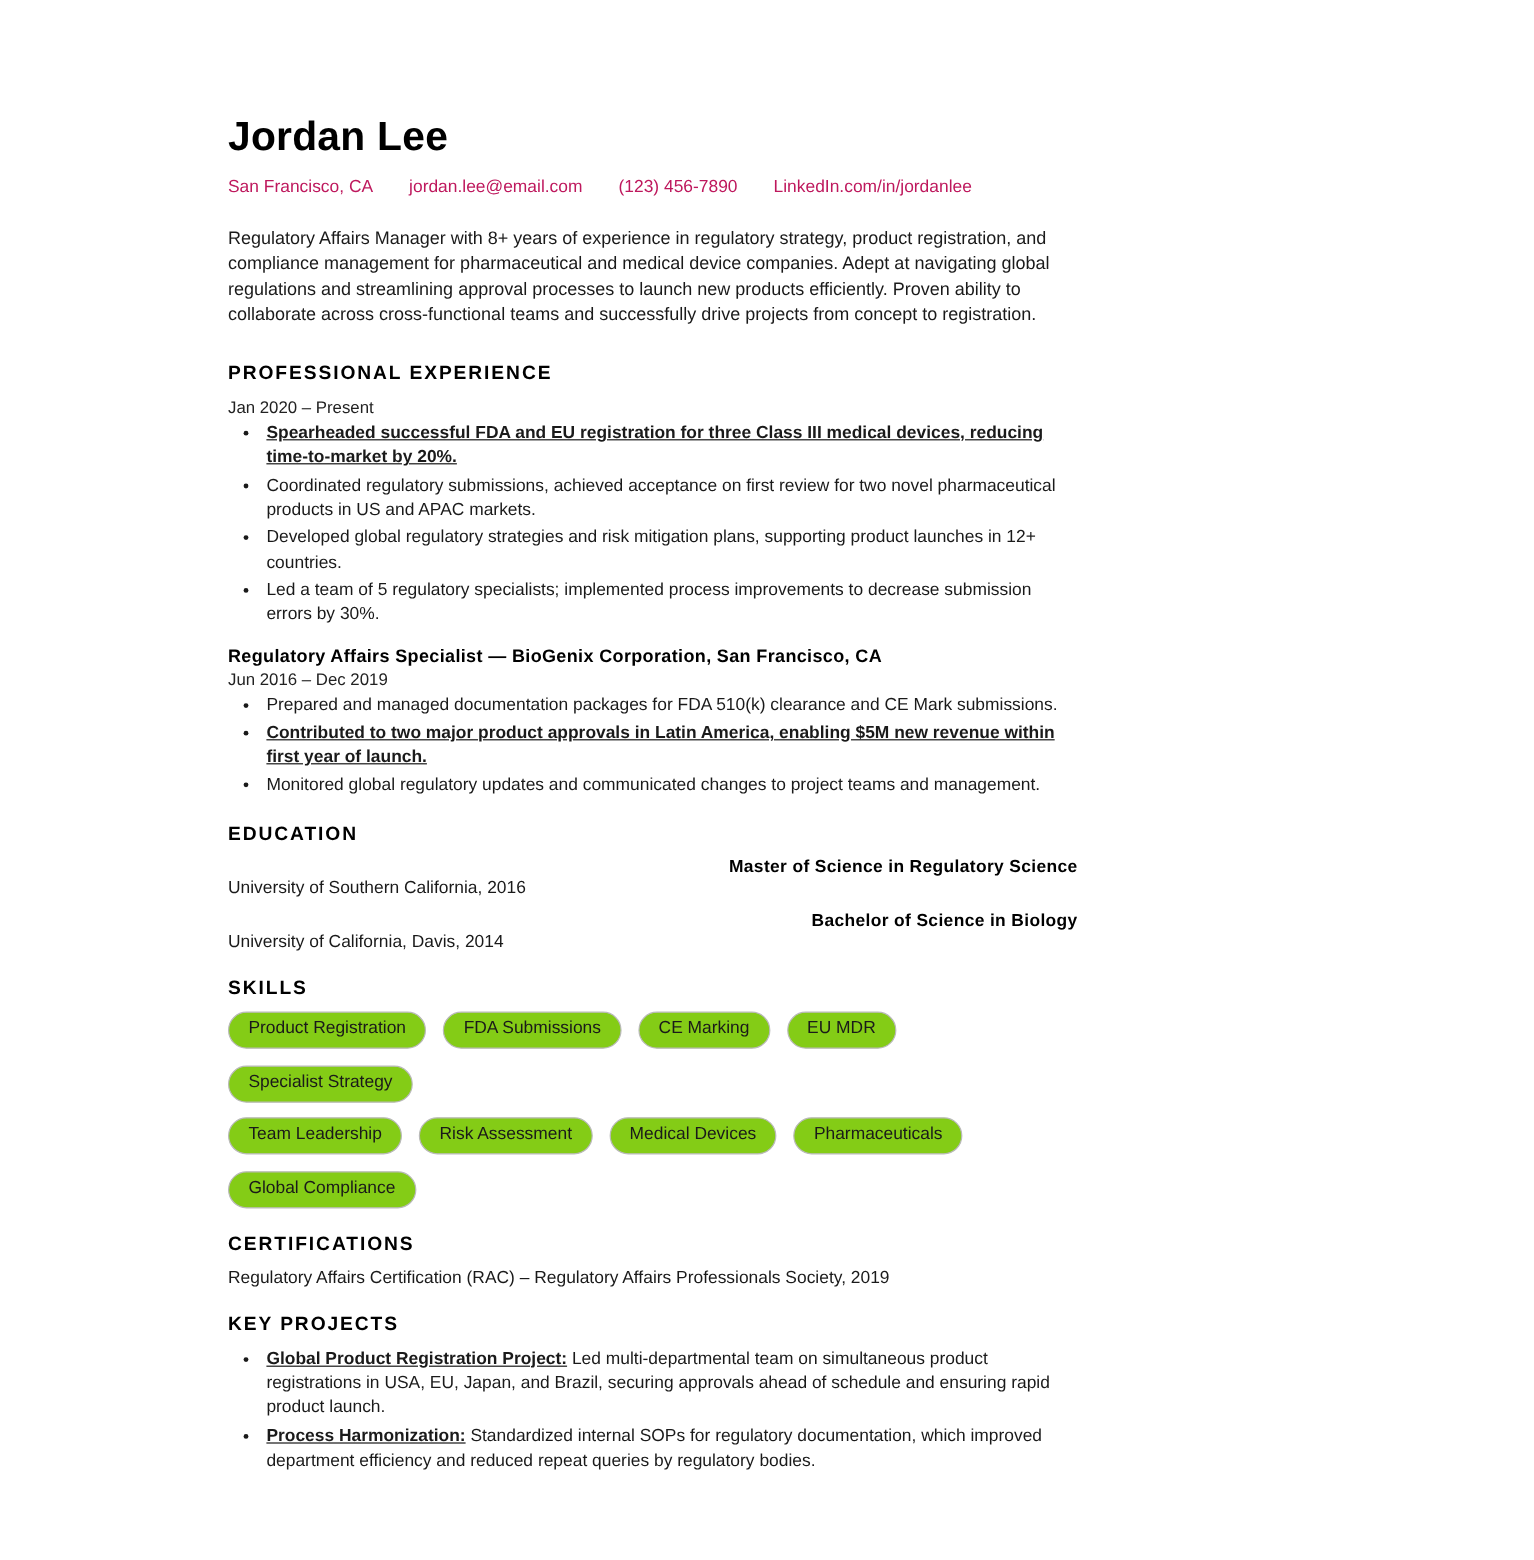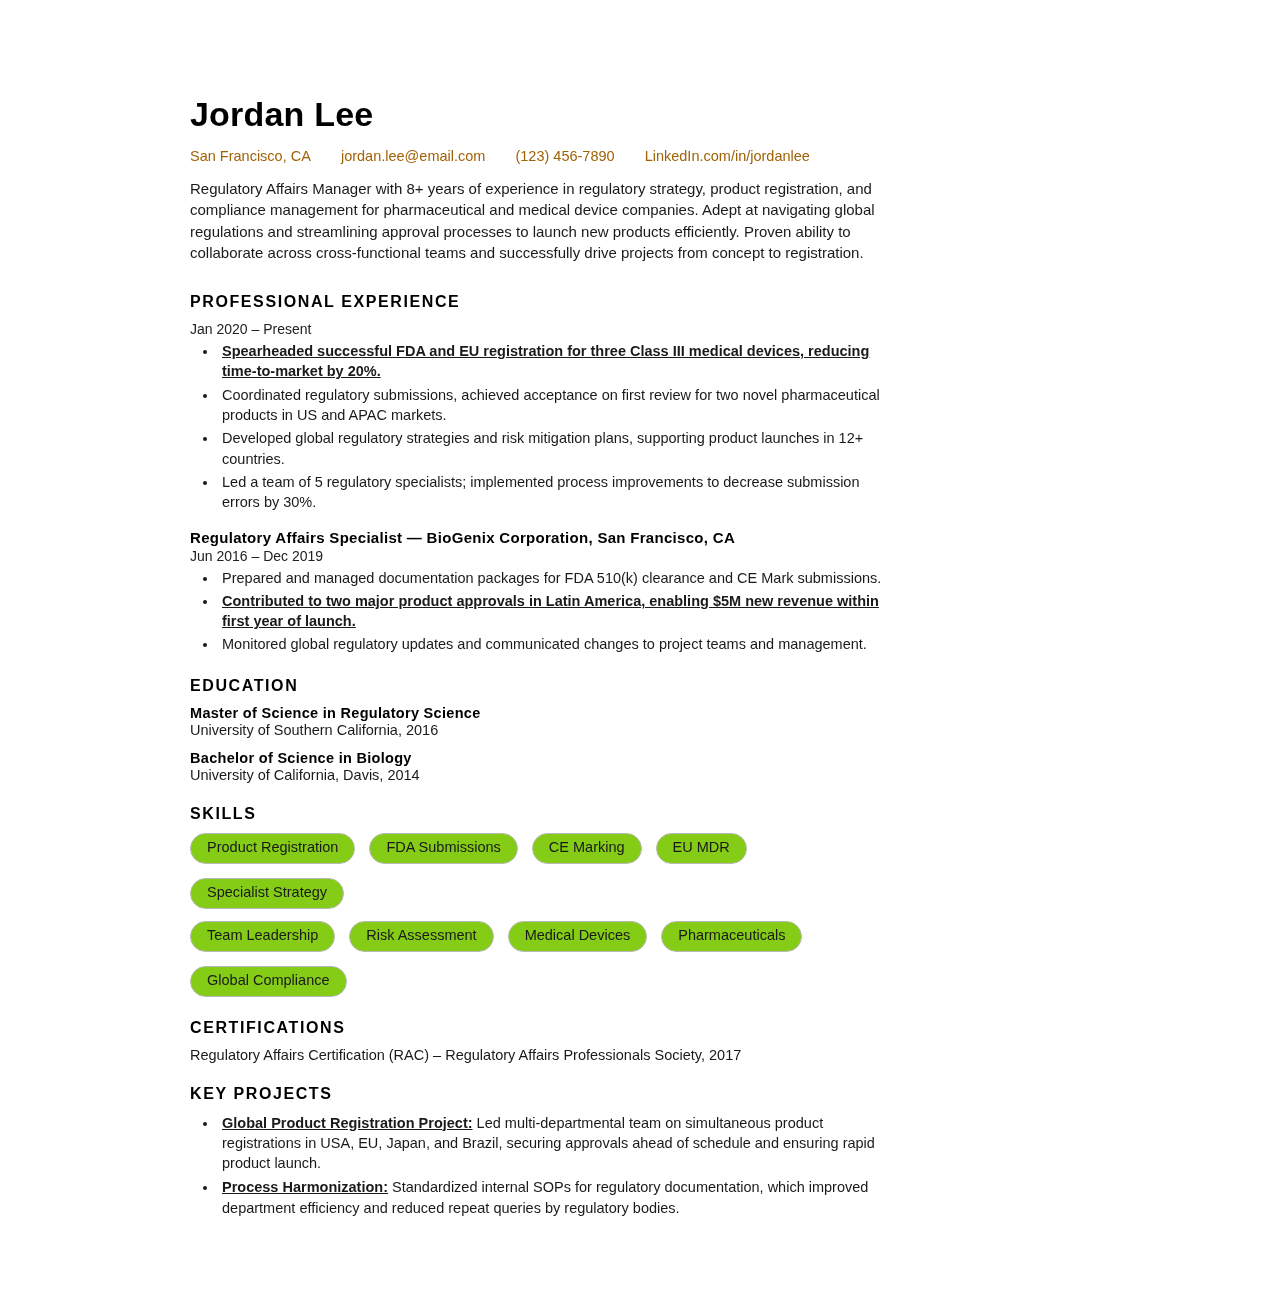--- a/index.html
+++ b/index.html
@@ -23,22 +23,22 @@
   }
   .name {
     font-size: 34px;
     font-weight: bold;
     letter-spacing: 0.2px;
     margin: 0 0 14px 0;
     color: #000;
   }
   .contact-line {
     font-size: 14.5px;
-    color: #a16207;
-    margin-bottom: 14px;
+    color: #be185d;
+    margin-bottom: 24px;
     white-space: nowrap;
   }
   .contact-item {
     display: inline-block;
     margin-right: 26px;
   }
   .contact-item:last-child { margin-right: 0; }
   .summary {
     font-size: 15px;
     line-height: 1.42;
@@ -85,20 +85,21 @@
     font-weight: bold;
     text-decoration: underline;
   }
   .edu-block { margin-bottom: 12px; }
   .edu-degree {
     font-size: 14.5px;
     font-weight: bold;
     letter-spacing: 0.3px;
     color: #000;
     margin-bottom: 1px;
+    text-align: right;
   }
   .edu-school {
     font-size: 14.5px;
     color: #1a1a1a;
   }
   .skills-rows {
     margin-top: 4px;
     margin-bottom: 10px;
   }
   .skills-row {
@@ -206,21 +207,21 @@
         <span class="skill-chip">Risk Assessment</span>
         <span class="skill-chip">Medical Devices</span>
         <span class="skill-chip">Pharmaceuticals</span>
         <span class="skill-chip">Global Compliance</span>
       </div>
     </div>
   </div>
 
   <div class="section">
     <div class="section-title">CERTIFICATIONS</div>
-    <div class="cert-line">Regulatory Affairs Certification (RAC) – Regulatory Affairs Professionals Society, 2017</div>
+    <div class="cert-line">Regulatory Affairs Certification (RAC) – Regulatory Affairs Professionals Society, 2019</div>
   </div>
 
   <div class="section">
     <div class="section-title">KEY PROJECTS</div>
     <ul class="projects">
       <li><span class="proj-name">Global Product Registration Project:</span><span> Led multi-departmental team on simultaneous product registrations in USA, EU, Japan, and Brazil, securing approvals ahead of schedule and ensuring rapid product launch.</span></li>
       <li><span class="proj-name">Process Harmonization:</span><span> Standardized internal SOPs for regulatory documentation, which improved department efficiency and reduced repeat queries by regulatory bodies.</span></li>
     </ul>
   </div>
 

